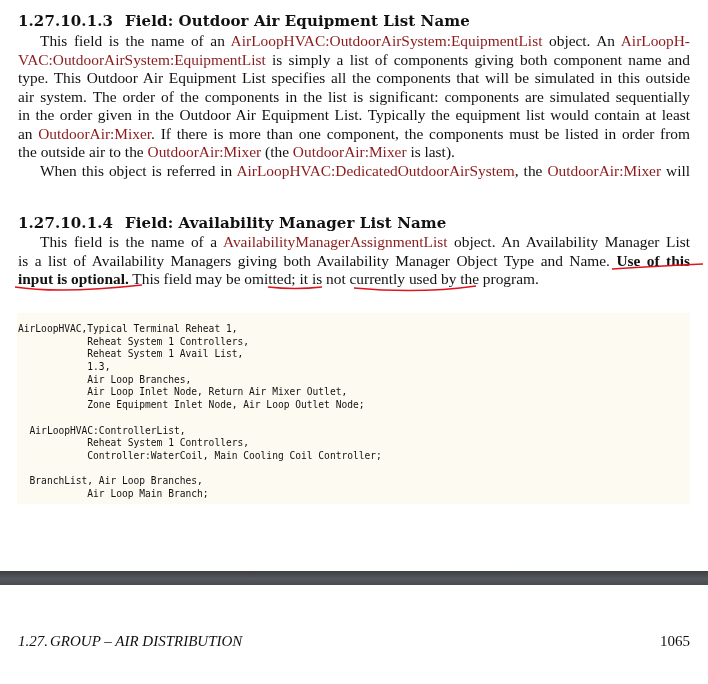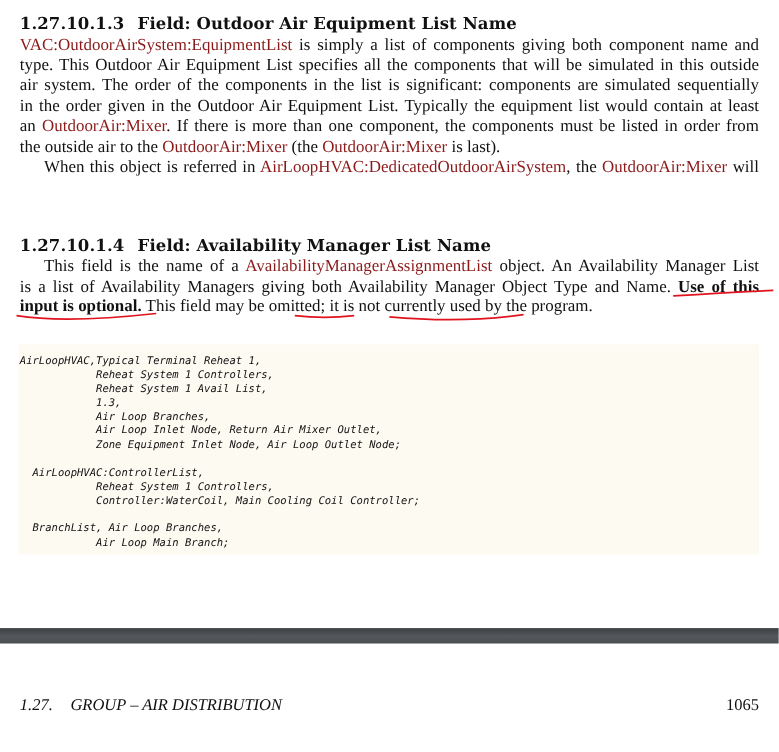--- a/index.html
+++ b/index.html
@@ -13,39 +13,40 @@
           font-size: 15.4px; line-height: 18.5px; text-align: justify; color: #111; }
   .para .line { display: block; white-space: nowrap; text-align-last: justify; }
   .para .line.last { text-align-last: left; }
   .indent { padding-left: 22px; }
   .link { color: #8b1a1a; }
   .bold { font-weight: bold; }
   .codebox { position: absolute; left: 17px; top: 313px; width: 673px; height: 191px;
              background: #fdfaf2; }
   .code { position: absolute; left: 18px; top: 323px; font-family: "DejaVu Sans Mono", "Liberation Mono", monospace;
           font-size: 9.6px; line-height: 12.7px; white-space: pre; color: #111; margin: 0; }
-  .code .cl { display: block; height: 12.7px; font-style: italic; }
+  .code .cl { display: block; height: 12.7px; }
   .separator { position: absolute; left: 0; top: 571px; width: 708px; height: 14px;
                background: linear-gradient(#3c3e42, #55585d 55%, #4a4c50); }
   .footer-left { position: absolute; left: 18px; top: 633px; font-family: "Liberation Serif", serif;
                  font-style: italic; font-size: 15px; color: #111; white-space: nowrap; }
-  .footer-left .chap { margin-right: 16px; }
+  .footer-left .chap { margin-right: 2px; }
   .footer-right { position: absolute; right: 18px; top: 633px; font-family: "Liberation Serif", serif;
                   font-size: 15px; color: #111; }
   svg.annot { position: absolute; left: 0; top: 0; pointer-events: none; }
 </style>
 </head>
 <body>
 
 <div class="page">
 
   <div class="heading" style="top:12px;">
     <span class="num">1.27.10.1.3</span><span>Field: Outdoor Air Equipment List Name</span>
   </div>
   <div class="para" style="top:32px;">
+      <span class="line indent"><span>This field is the name of an </span><span class="link">AirLoopHVAC:OutdoorAirSystem:EquipmentList</span><span> object. An </span><span class="link">AirLoopH-</span></span>
       <span class="line"><span class="link">VAC:OutdoorAirSystem:EquipmentList</span><span> is simply a list of components giving both component name and</span></span>
       <span class="line"><span>type. This Outdoor Air Equipment List specifies all the components that will be simulated in this outside</span></span>
       <span class="line"><span>air system. The order of the components in the list is significant: components are simulated sequentially</span></span>
       <span class="line"><span>in the order given in the Outdoor Air Equipment List. Typically the equipment list would contain at least</span></span>
       <span class="line"><span>an </span><span class="link">OutdoorAir:Mixer</span><span>. If there is more than one component, the components must be listed in order from</span></span>
       <span class="line last"><span>the outside air to the </span><span class="link">OutdoorAir:Mixer</span><span> (the </span><span class="link">OutdoorAir:Mixer</span><span> is last).</span></span>
       <span class="line indent"><span>When this object is referred in </span><span class="link">AirLoopHVAC:DedicatedOutdoorAirSystem</span><span>, the </span><span class="link">OutdoorAir:Mixer</span><span> will</span></span>
     </div>
 
   <div class="heading" style="top:214px;">

